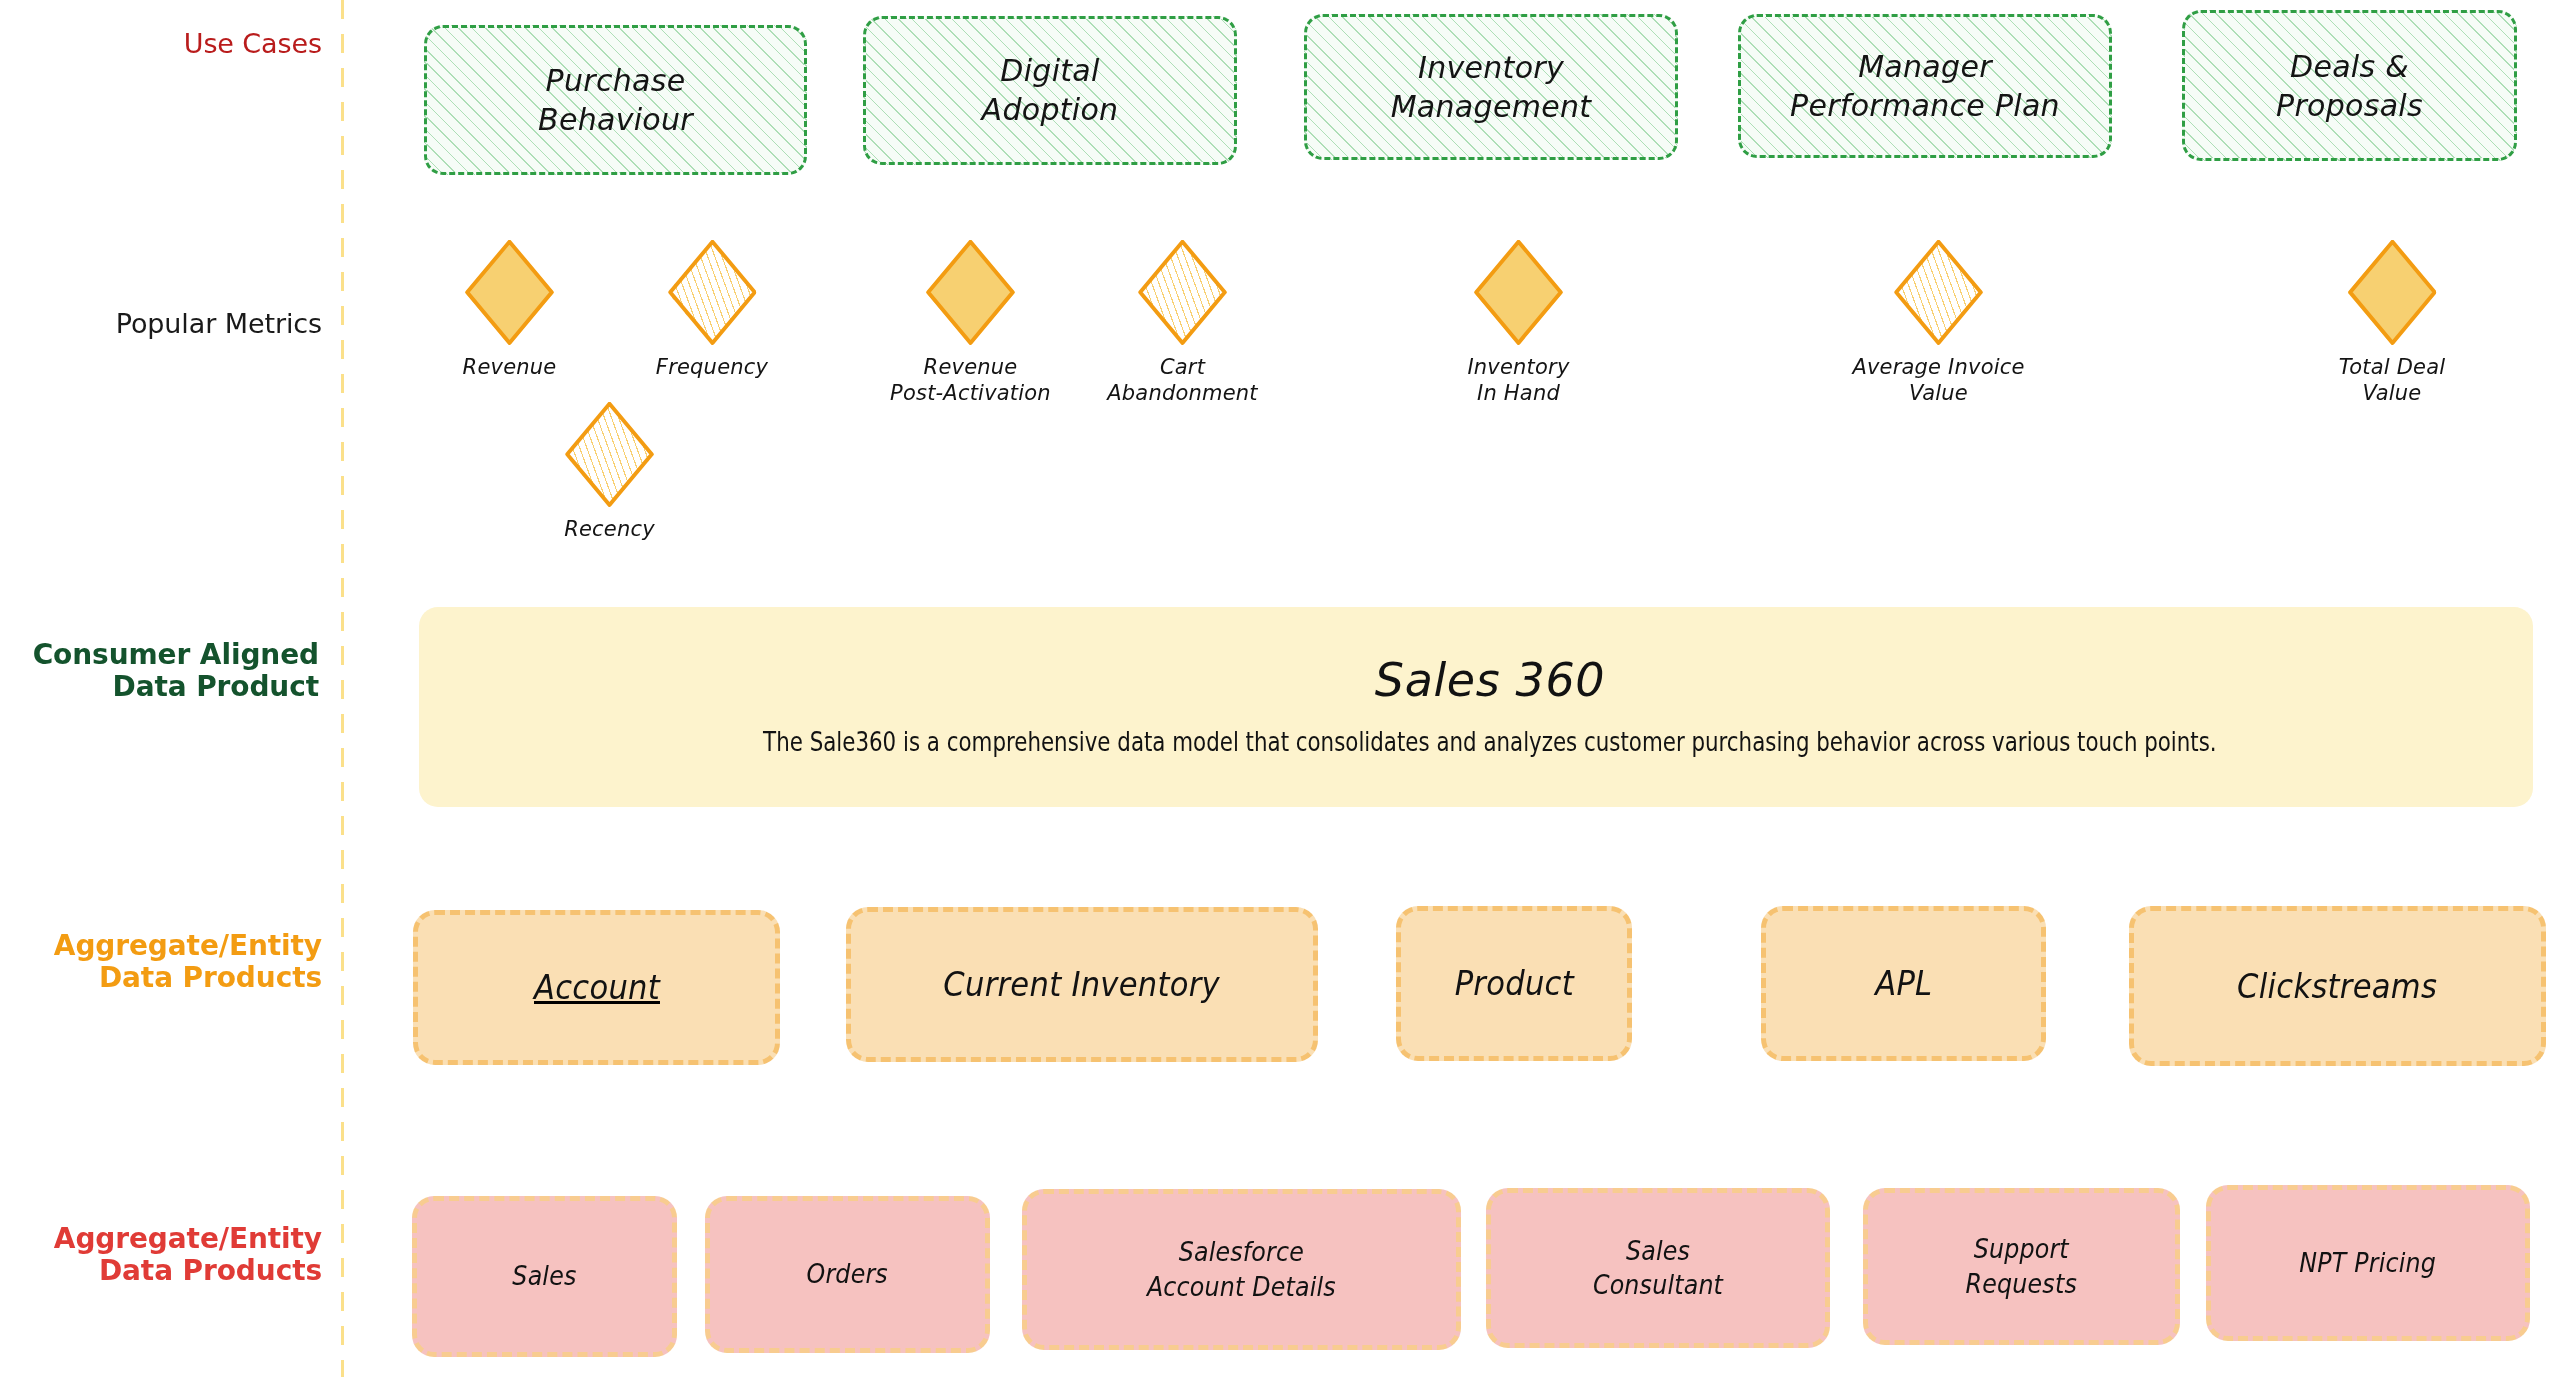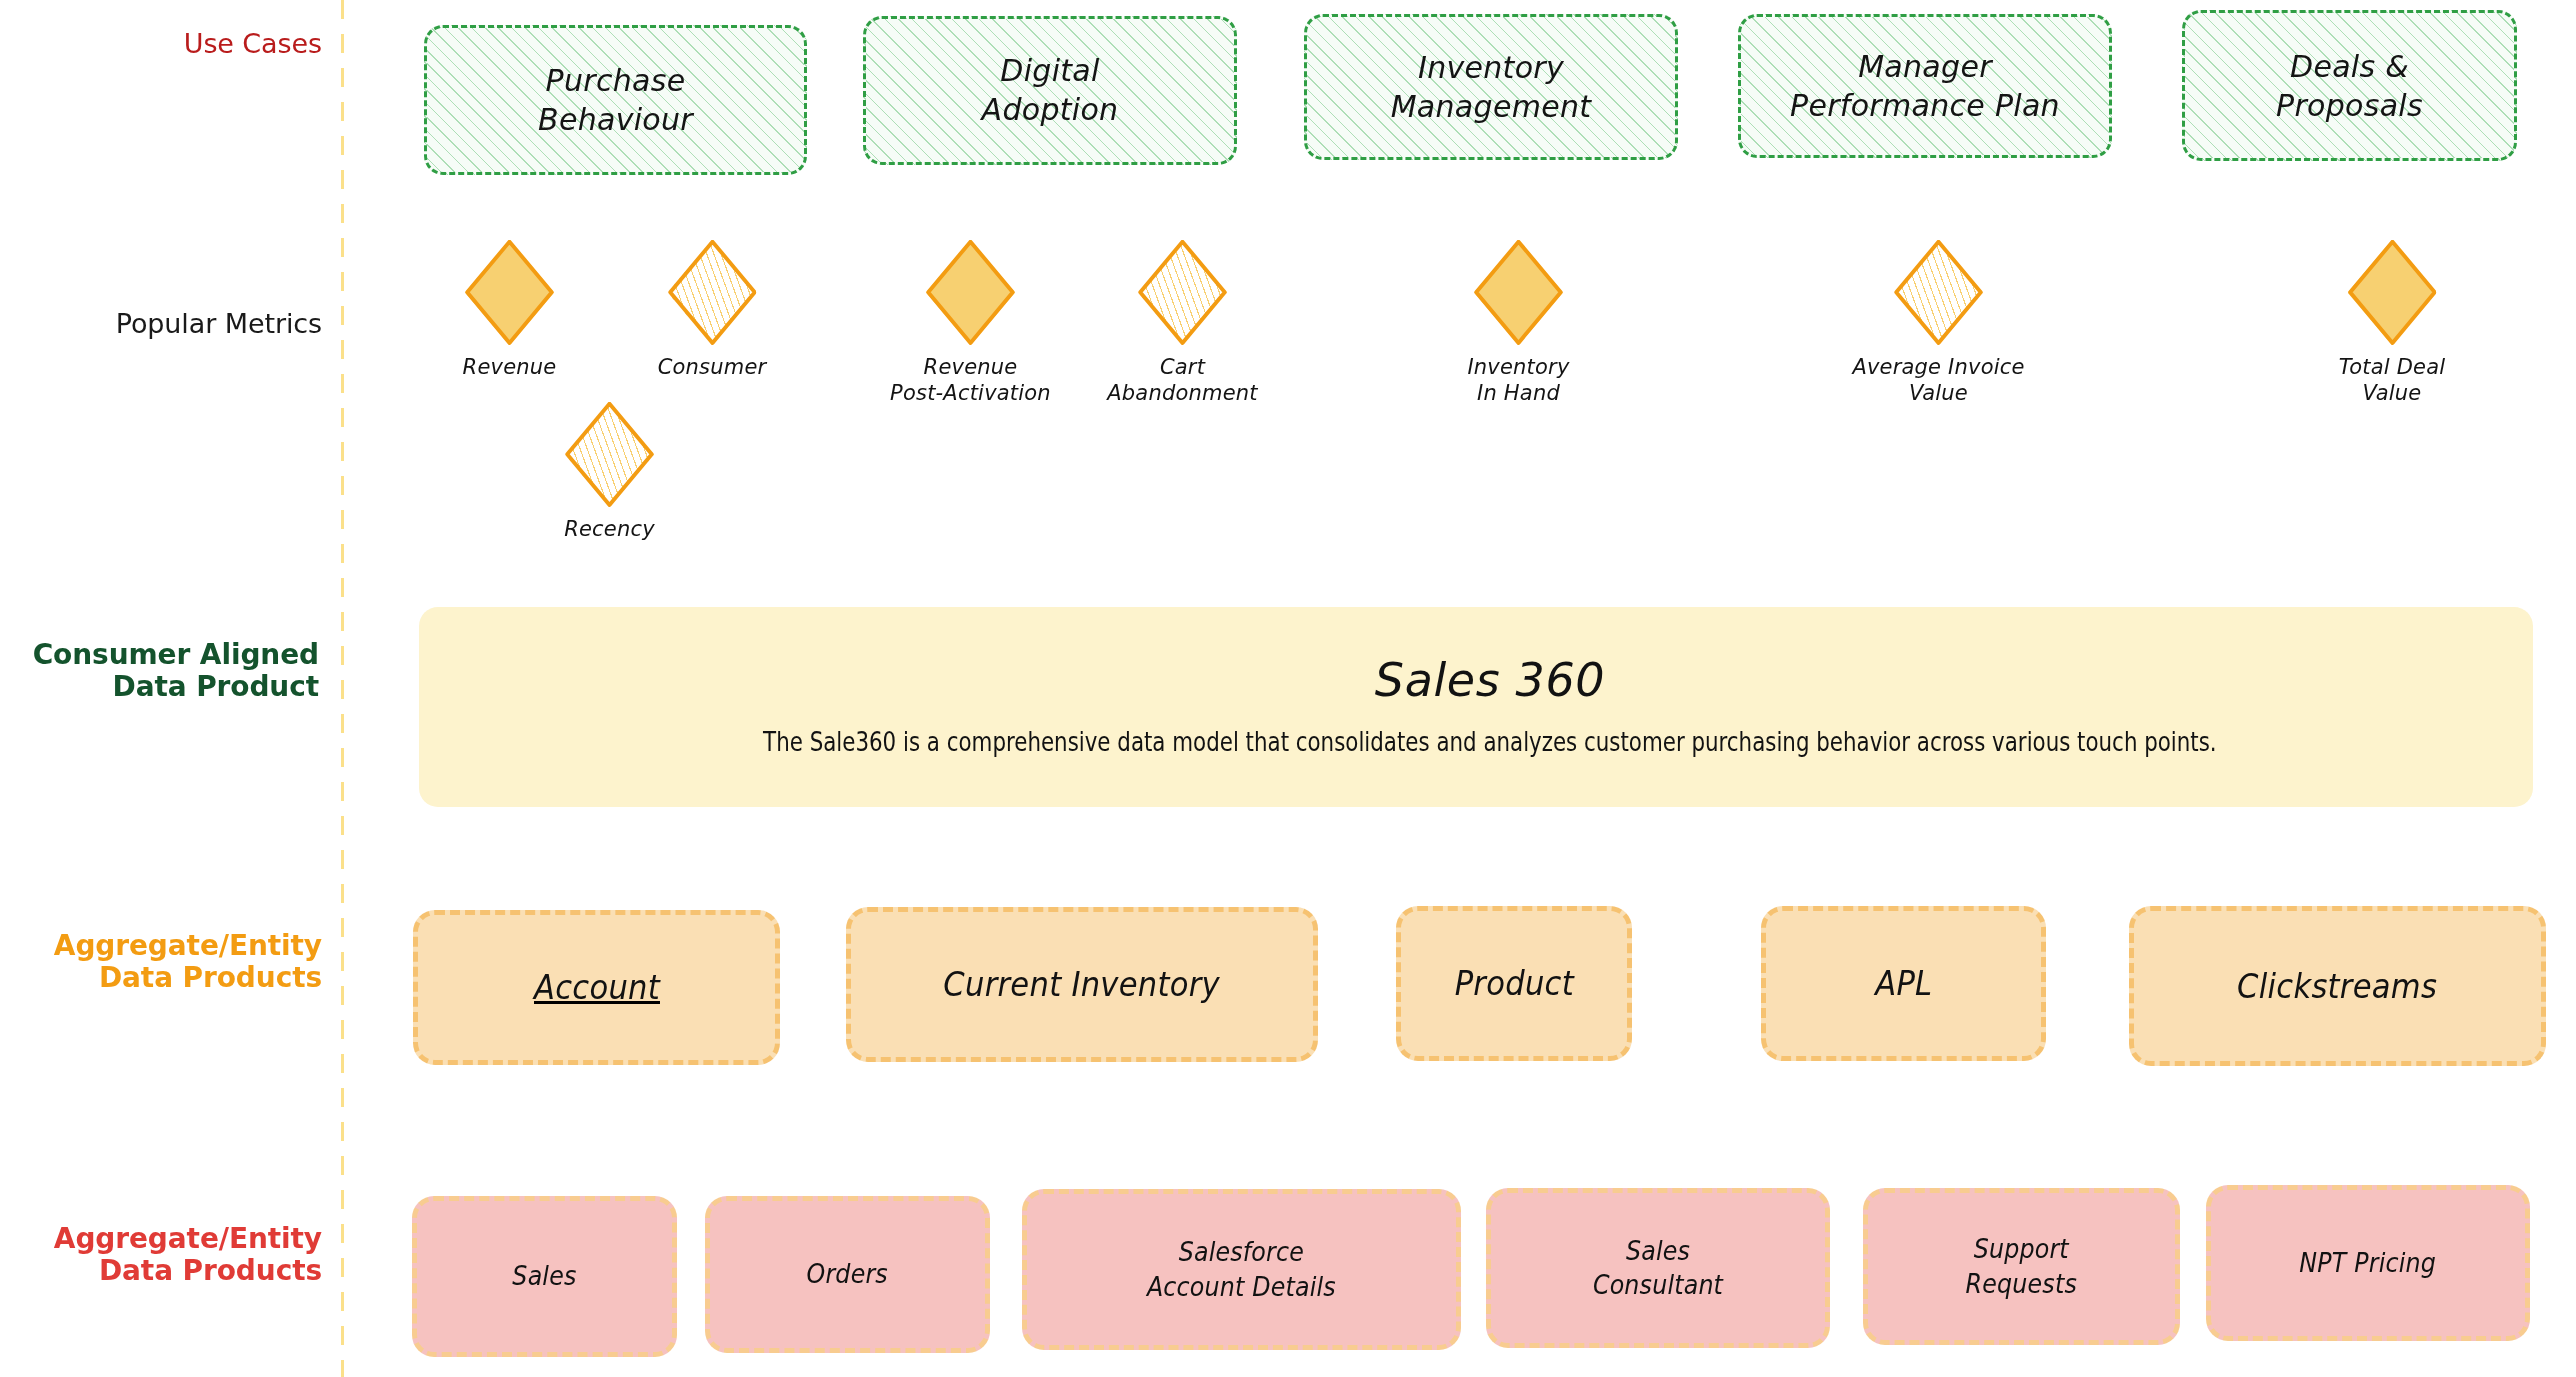--- a/index.html
+++ b/index.html
@@ -245,21 +245,21 @@
     <div class="metric-label">Revenue</div>
   </div>
 
   <div class="metric" style="left:648px; top:240px; width:128px;">
     <div class="diamond hatched">
       <div class="dshape"></div>
       <svg class="doutline" viewBox="0 0 160 188" preserveAspectRatio="none">
         <path d="M80 3 L156 94 L80 185 L4 94 Z" fill="none" stroke="#f39c12" stroke-width="7" stroke-linejoin="round" stroke-linecap="round"></path>
       </svg>
     </div>
-    <div class="metric-label">Consumer</div>
+    <div class="metric-label">Frequency</div>
   </div>
 
   <div class="metric" style="left:551px; top:402px; width:117px;">
     <div class="diamond hatched">
       <div class="dshape"></div>
       <svg class="doutline" viewBox="0 0 160 188" preserveAspectRatio="none">
         <path d="M80 3 L156 94 L80 185 L4 94 Z" fill="none" stroke="#f39c12" stroke-width="7" stroke-linejoin="round" stroke-linecap="round"></path>
       </svg>
     </div>
     <div class="metric-label">Recency</div>

